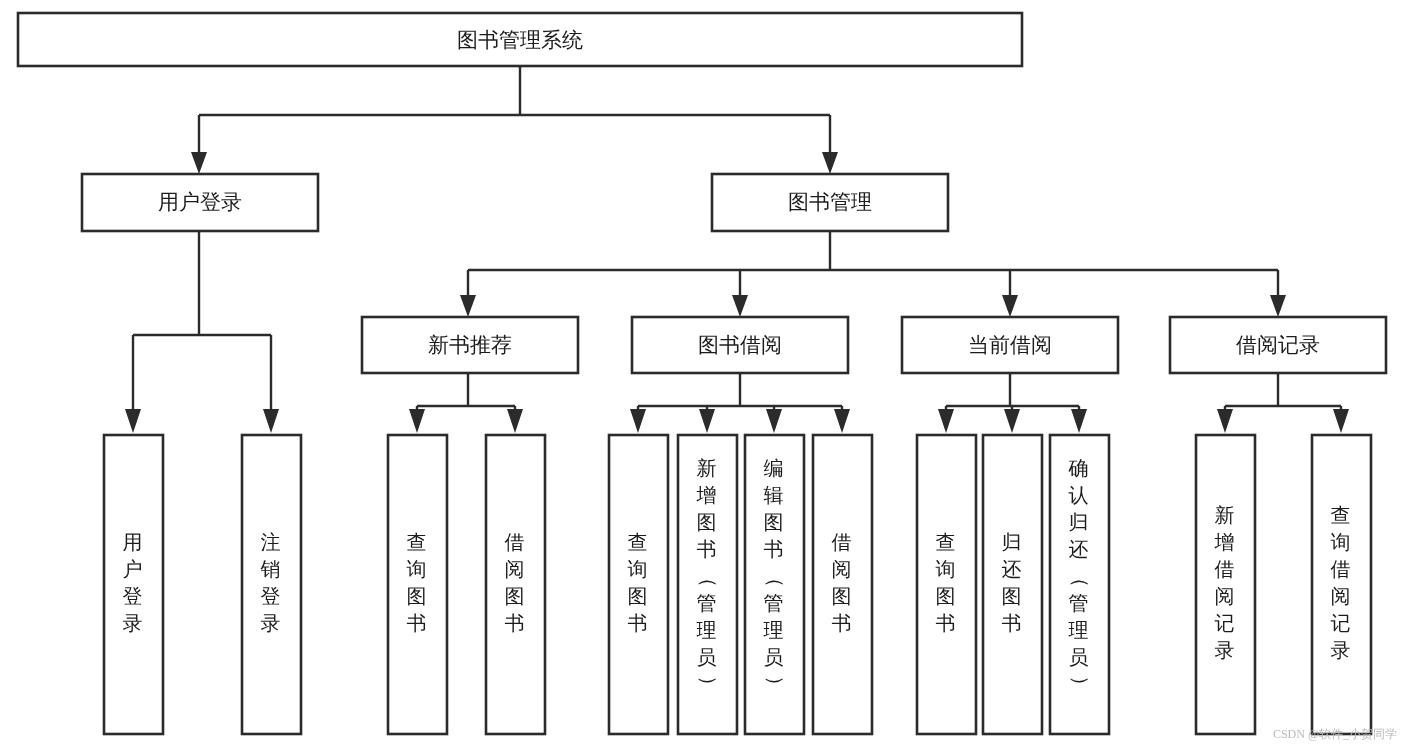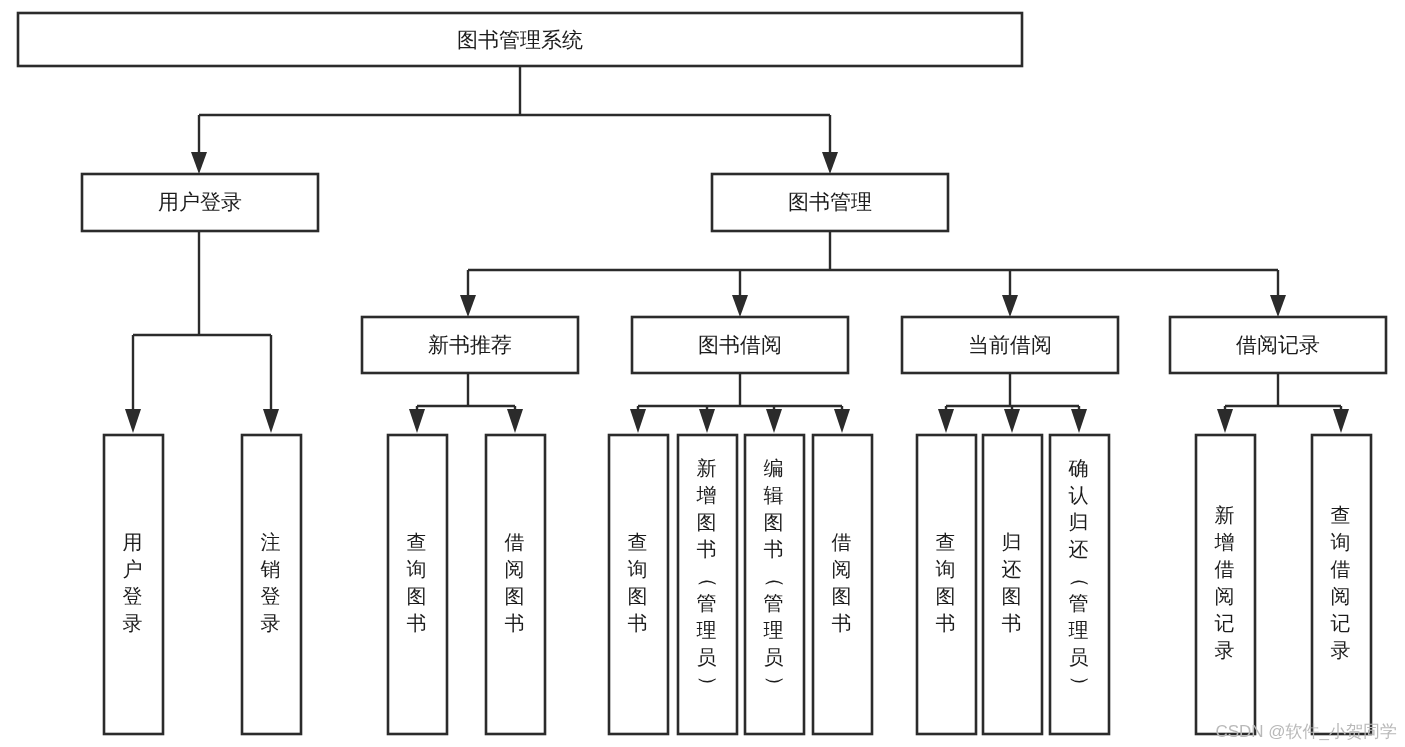--- a/index.html
+++ b/index.html
@@ -55,22 +55,22 @@
     font-size: 21px;
   }
   .vertical-label {
     font-size: 20px;
     letter-spacing: 1px;
   }
   .watermark {
     position: absolute;
     right: 8px;
     bottom: 4px;
-    font-family: Liberation Sans, sans-serif;
-    font-size: 17px;
+    font-family: Liberation Serif, serif;
+    font-size: 12px;
     color: #b9b9b9;
     white-space: nowrap;
     pointer-events: none;
   }
 </style>
 </head>
 <body>
 
 <div id="diagram-root">
 

